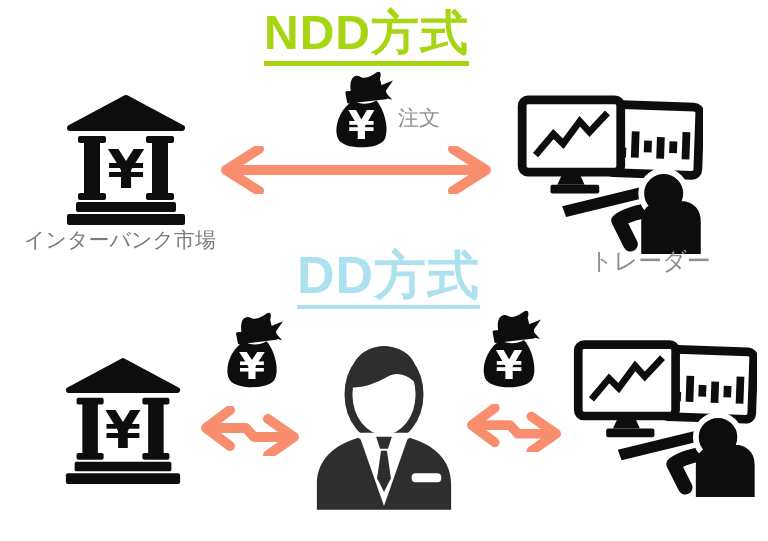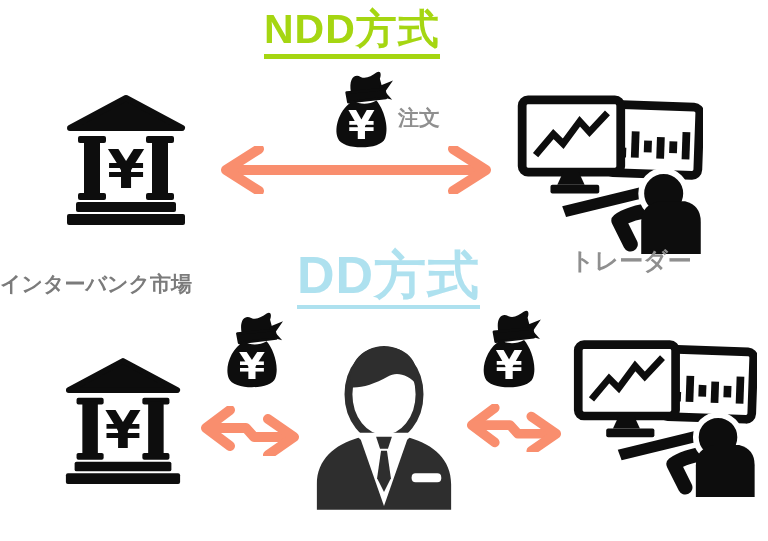--- a/index.html
+++ b/index.html
@@ -5,24 +5,24 @@
   html,body{margin:0;padding:0;background:#fff;}
   .stage{
     position:relative;width:768px;height:541px;background:#fff;overflow:hidden;
     font-family:"Liberation Sans","DejaVu Sans",sans-serif;
   }
   .abs{position:absolute;}
   .title{
     position:absolute;font-weight:bold;line-height:1;letter-spacing:1px;
     padding-bottom:4px;white-space:nowrap;
   }
-  .ndd-title{left:264px;top:9px;font-size:41px;color:var(--ndd_green,#a5d611);border-bottom:5px solid var(--ndd_green,#a5d611);}
+  .ndd-title{left:264px;top:9px;font-size:48px;color:var(--ndd_green,#a5d611);border-bottom:5px solid var(--ndd_green,#a5d611);}
   .dd-title{left:297px;top:249px;font-size:52px;color:var(--dd_blue,#aee1ef);border-bottom:4px solid var(--dd_blue,#aee1ef);}
-  .label{position:absolute;font-weight:bold;text-align:left;line-height:1.2;white-space:nowrap;}
-  .label-strong{color:var(--label_strong,#7b7b7b);margin-top:44px;}
+  .label{position:absolute;font-weight:normal;text-align:center;line-height:1.2;white-space:nowrap;}
+  .label-strong{color:var(--label_strong,#7b7b7b);}
   .label-soft{color:var(--label_soft,#8f8f8f);}
   .interbank-label{left:0;top:227px;width:240px;font-size:21px;}
   .order-label{left:398px;top:105px;font-size:21px;}
   .trader-label{left:570px;top:247px;width:160px;font-size:24px;}
   .dealer-label{left:312px;top:509px;width:156px;font-size:21px;}
 
   
   .bank-top{left:64px;top:94px;width:124px;height:132px;}
   .bag-top{left:330px;top:69px;width:63px;height:84px;}
   .arrow-top{left:211px;top:146px;width:290px;height:48px;}

